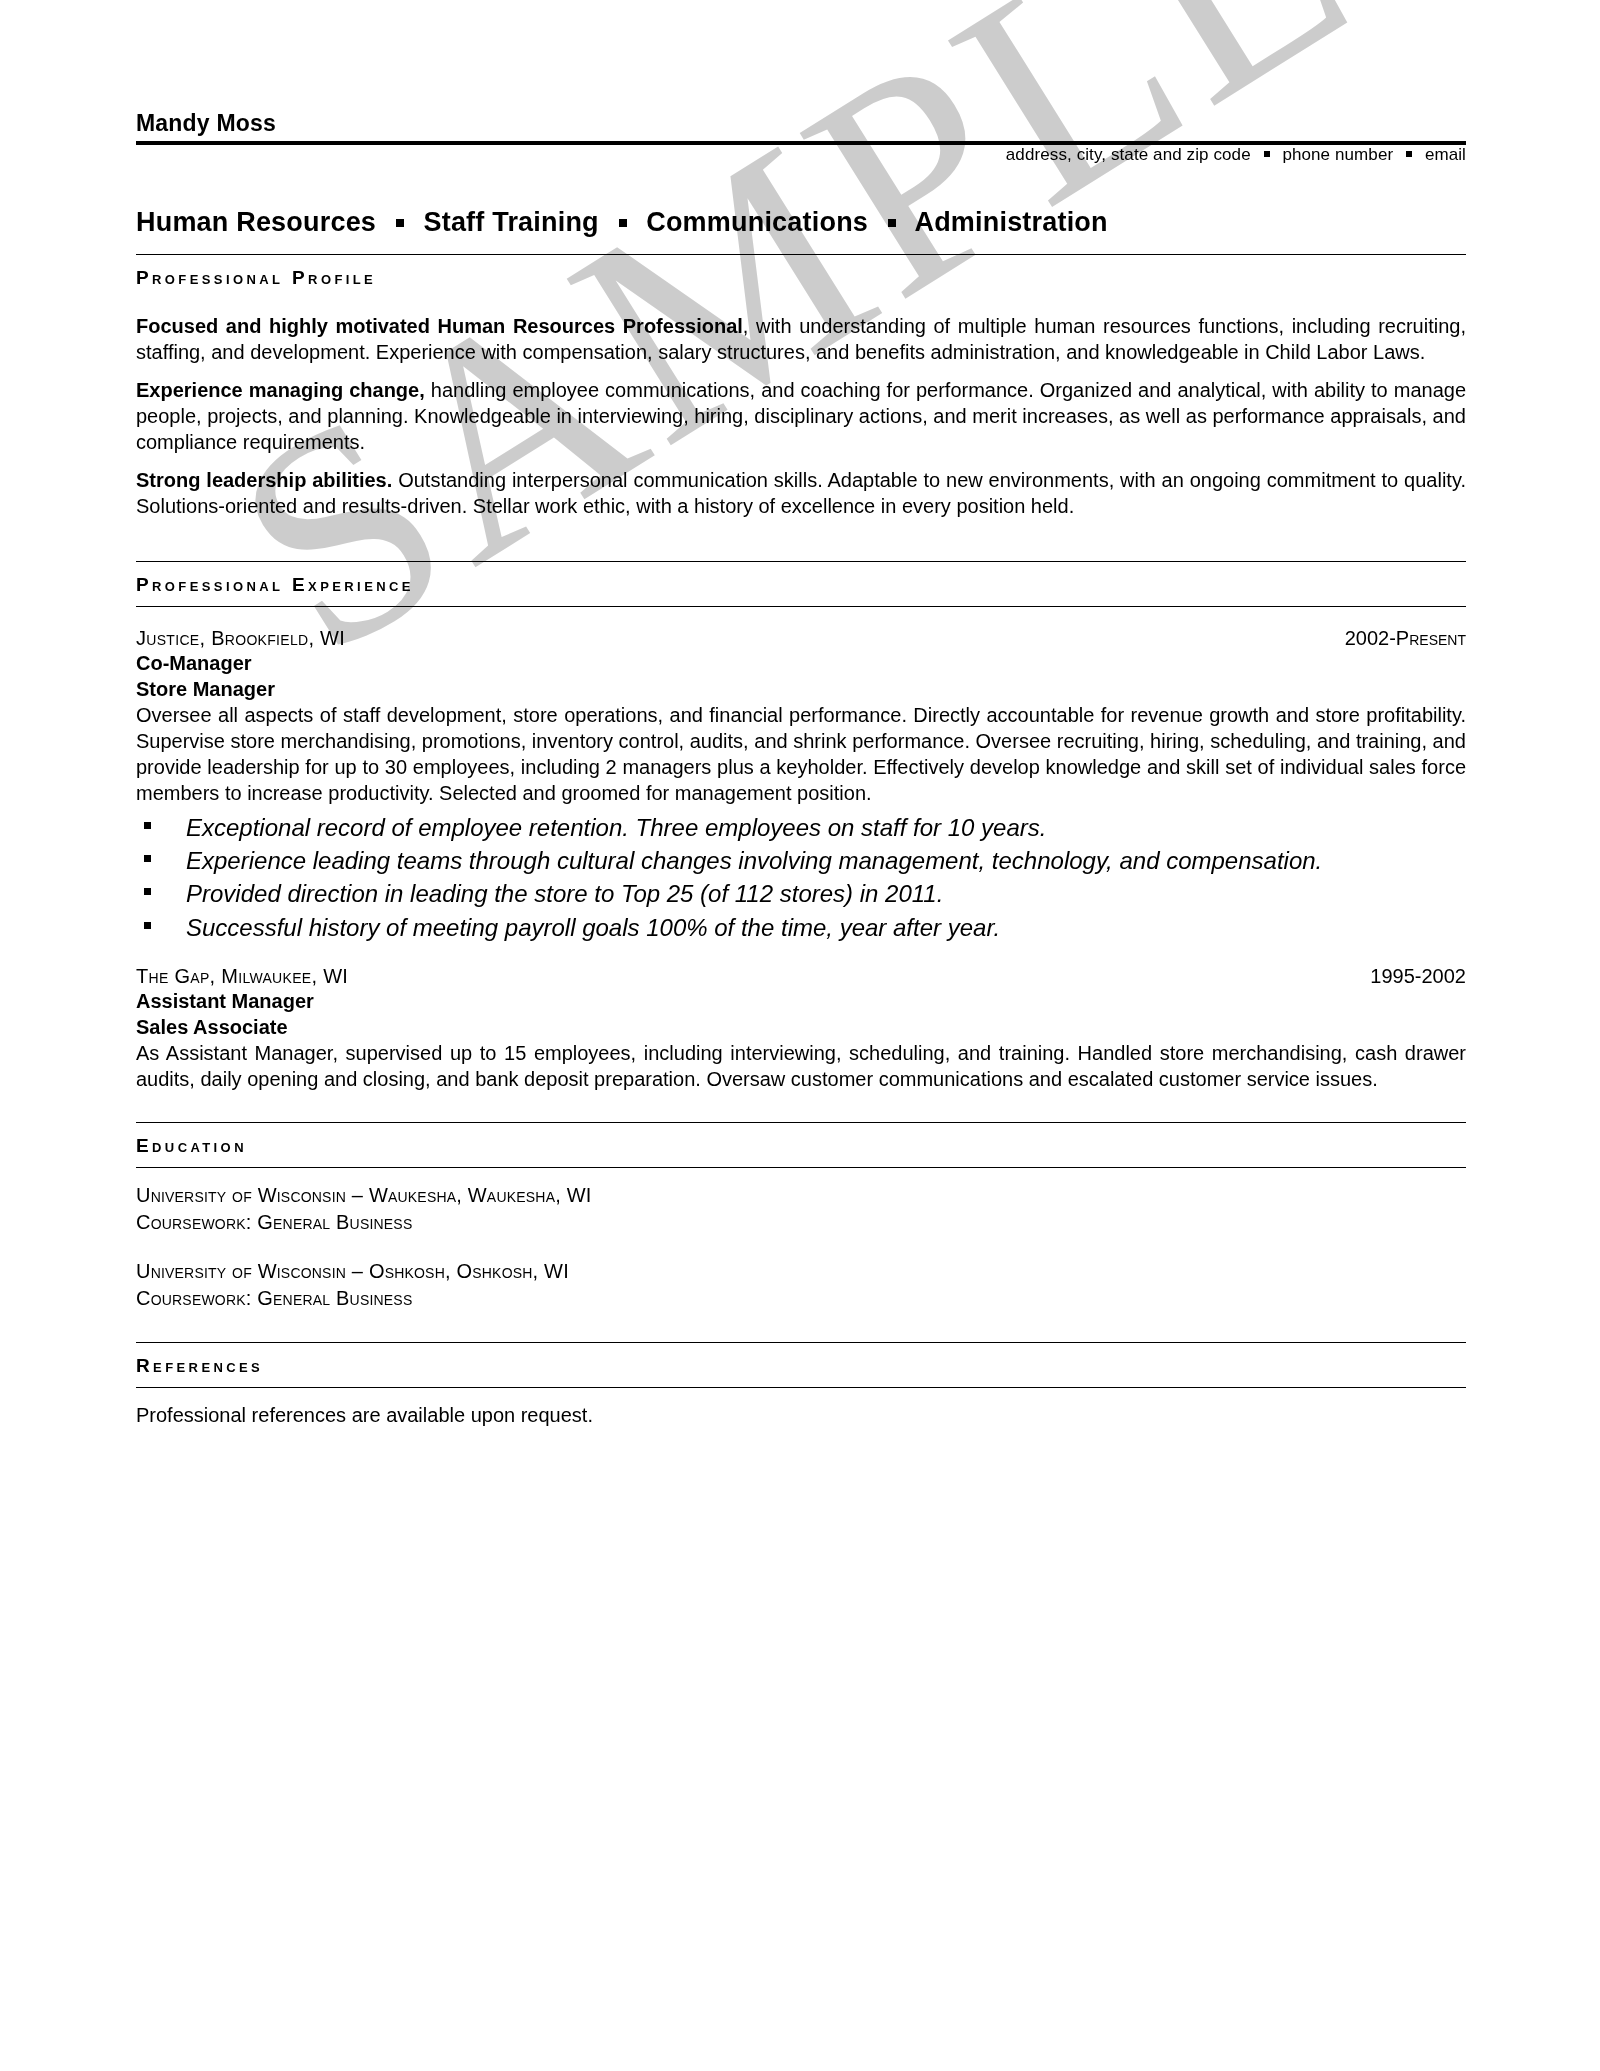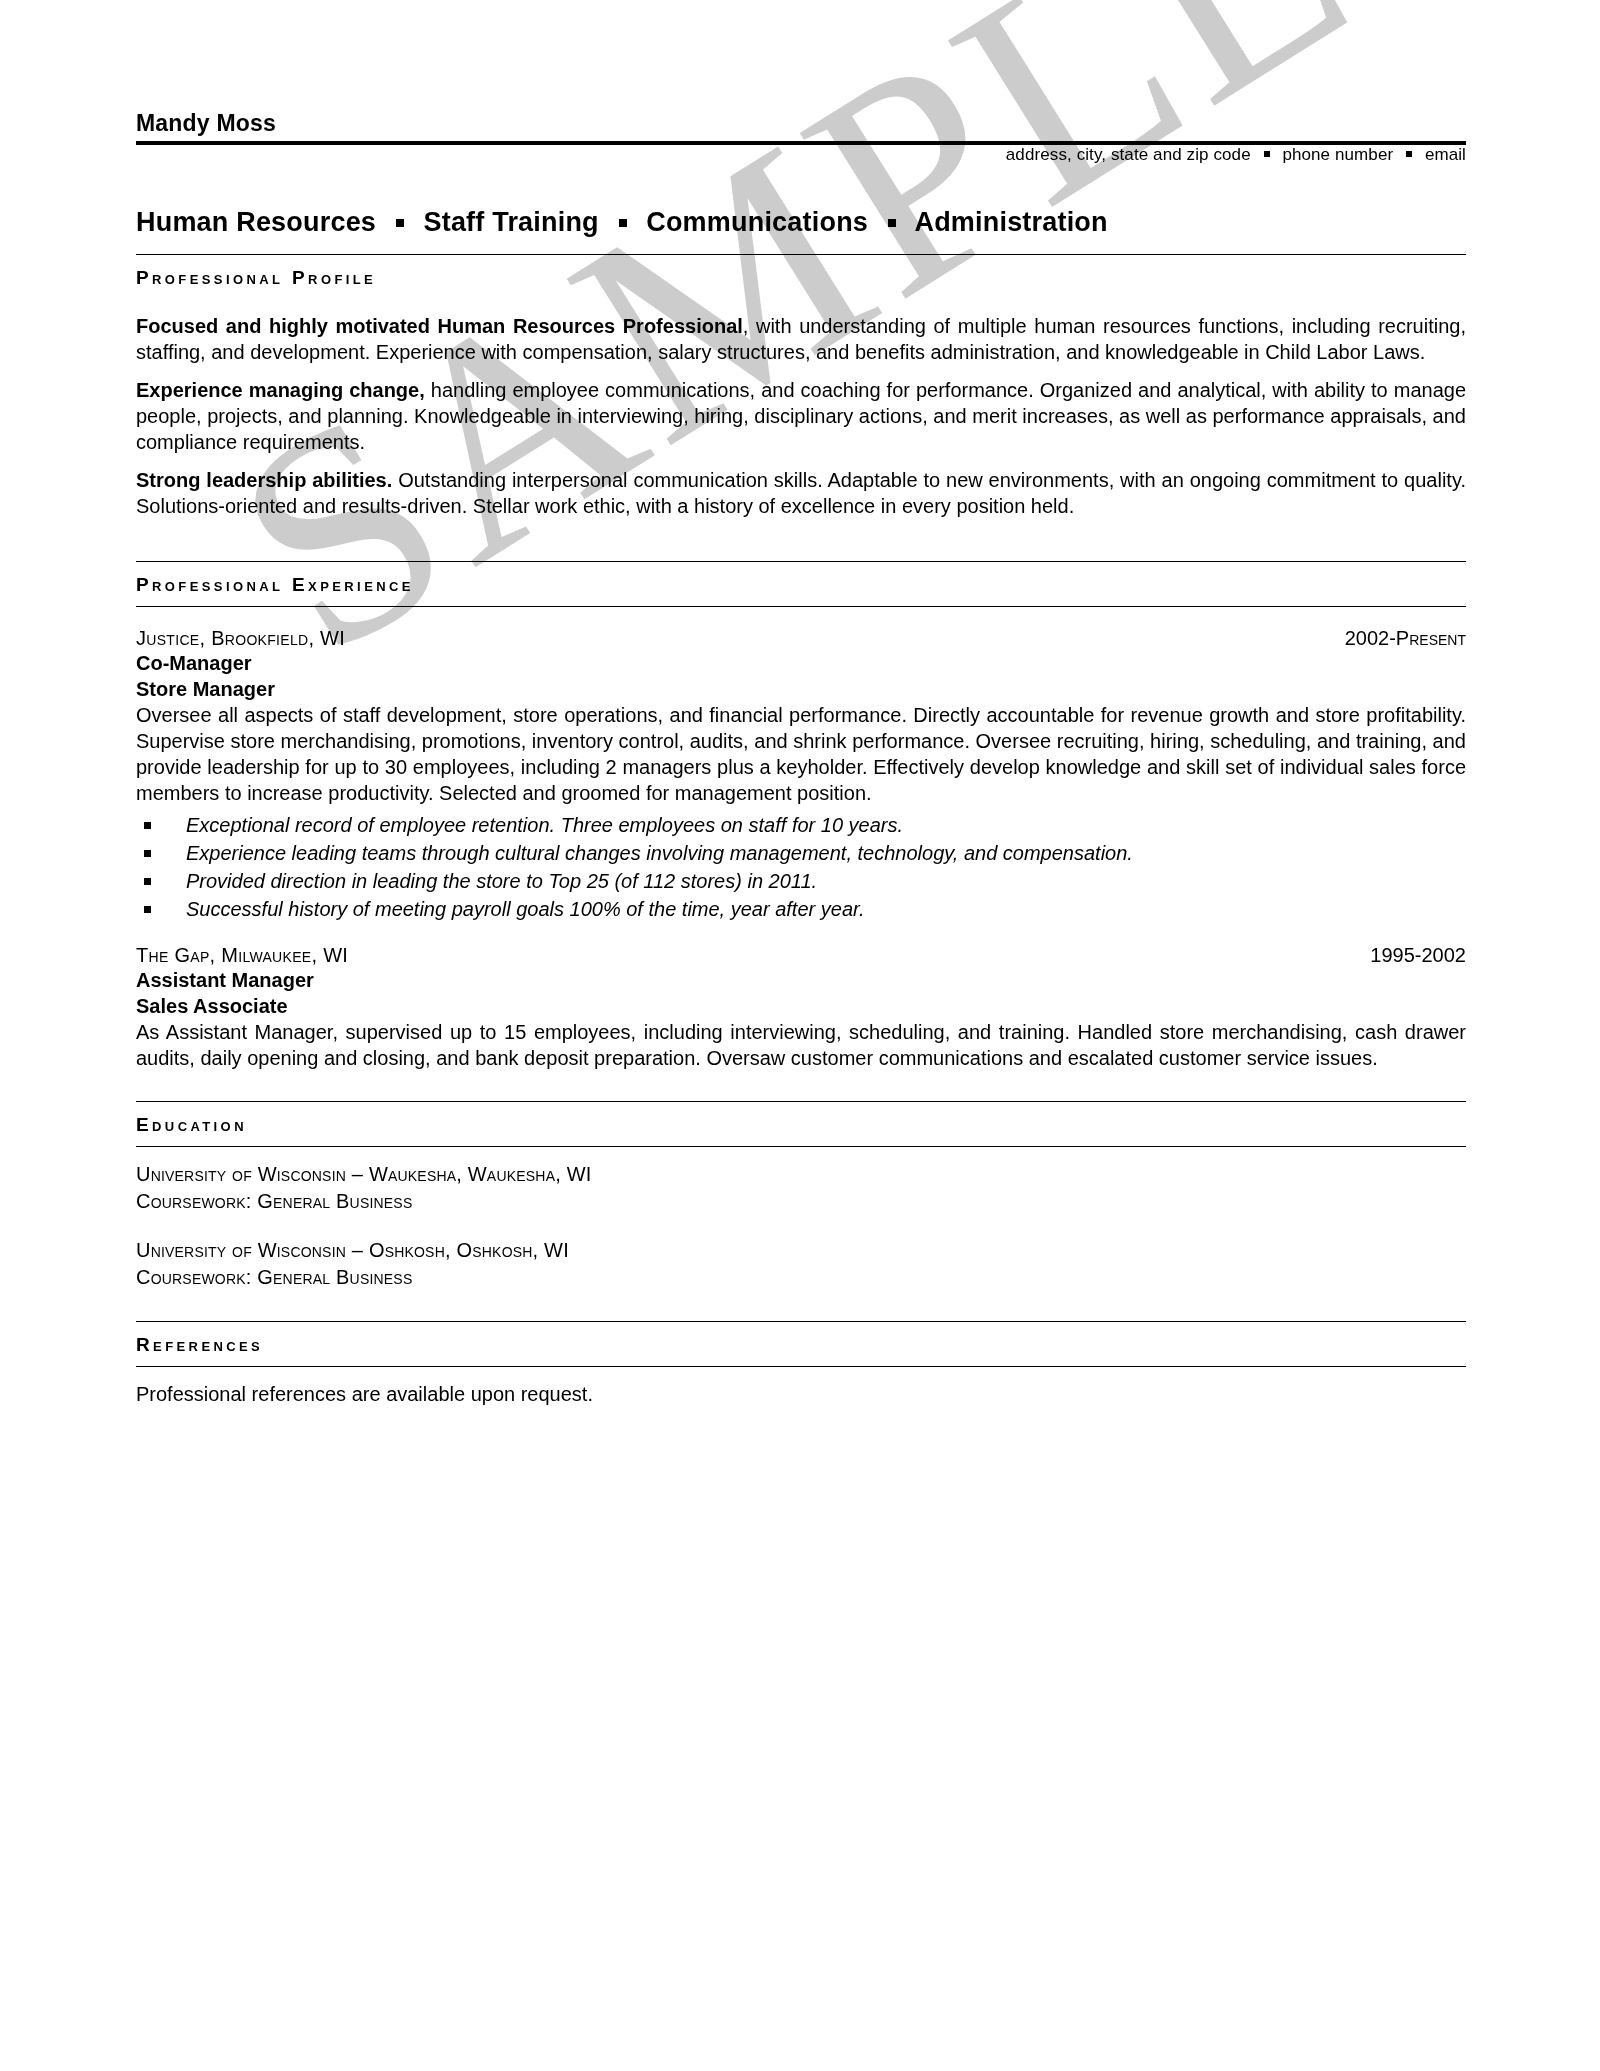--- a/index.html
+++ b/index.html
@@ -141,21 +141,21 @@
     line-height: 1.30;
     text-align: justify;
     margin: 0;
   }
   ul.bullets {
     list-style: none;
     margin: 6px 0 0 0;
     padding: 0 0 0 8px;
   }
   ul.bullets li {
-    font-size: 20px;
+    font-size: 24px;
     font-style: italic;
     line-height: 1.30;
     text-align: justify;
     position: relative;
     padding-left: 42px;
     margin-bottom: 2px;
   }
   ul.bullets li:before {
     content: "";
     position: absolute;

